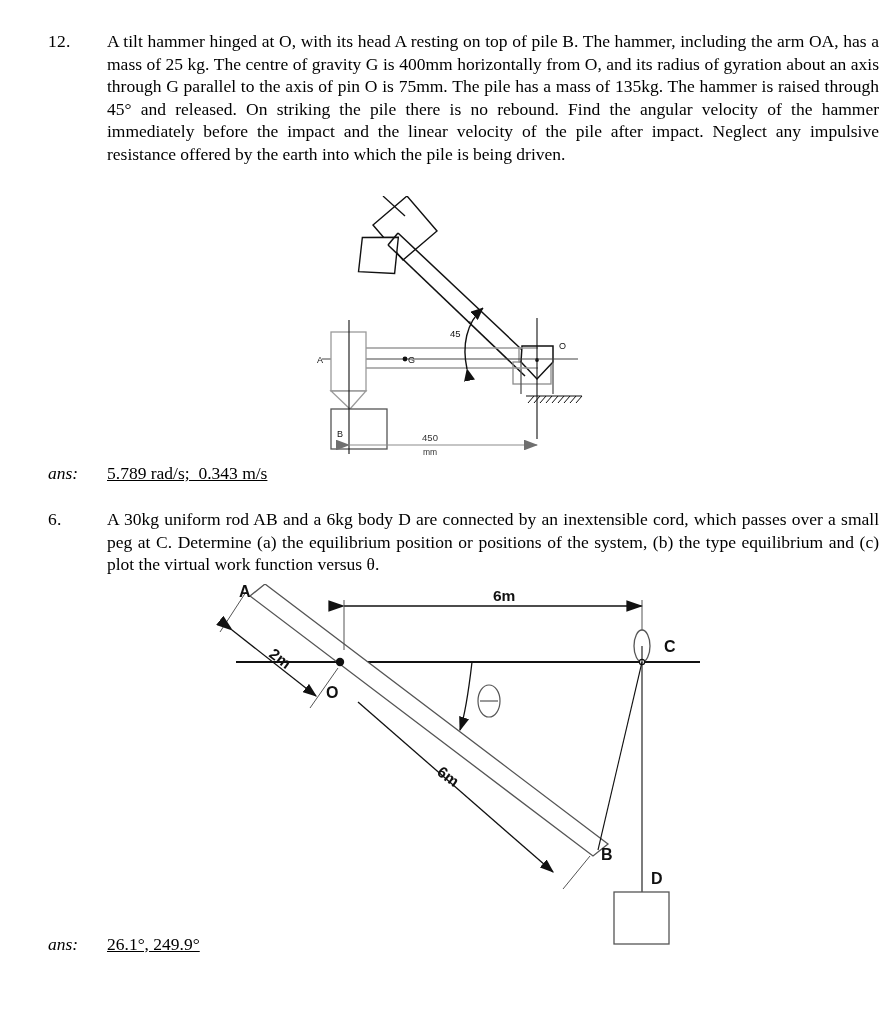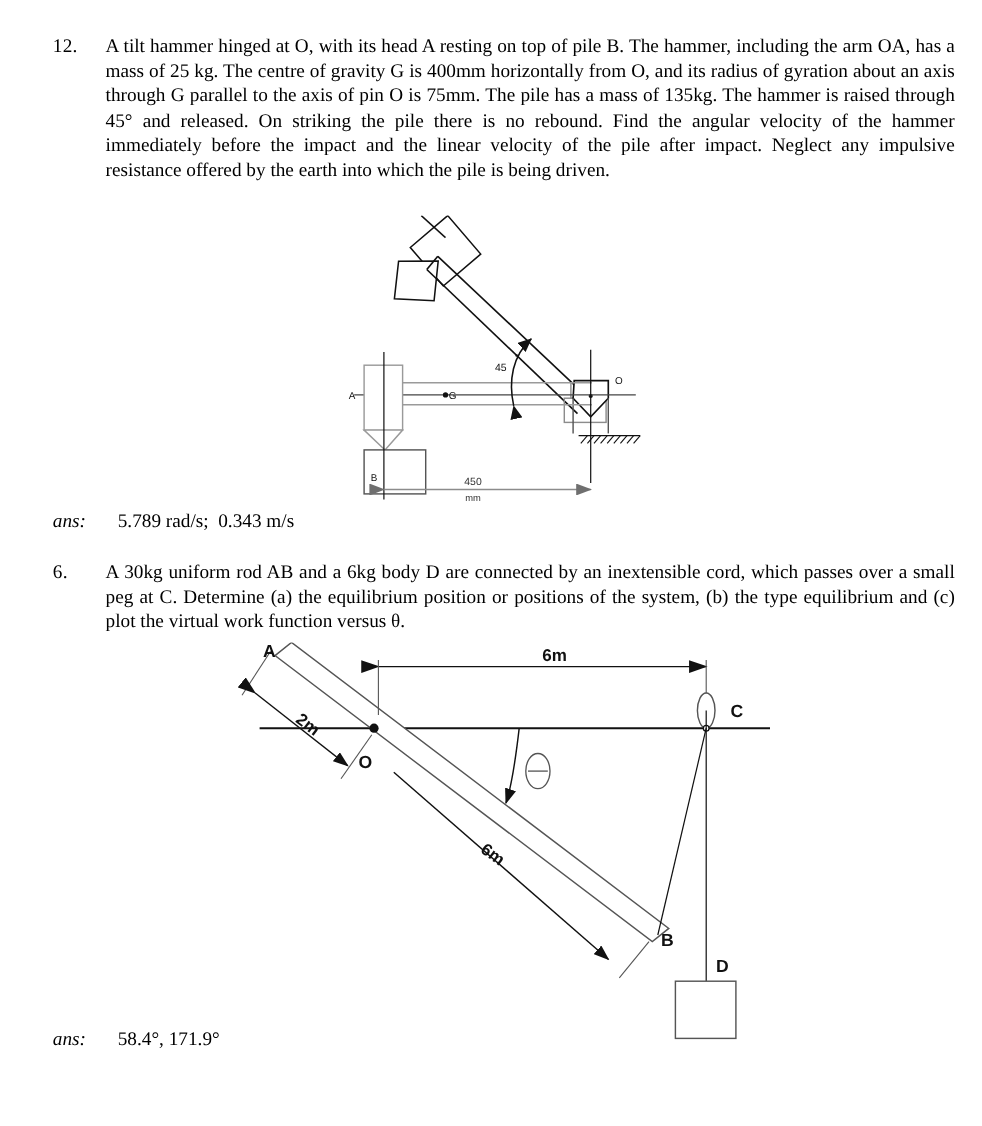--- a/index.html
+++ b/index.html
@@ -31,21 +31,21 @@
   .prob-num {
     position: absolute;
     left: 48px;
     top: 0;
     font-size: 17.5px;
     line-height: 22.5px;
     letter-spacing: .2px;
   }
   .prob-body {
     position: absolute;
-    left: 96px;
+    left: 107px;
     width: 772px;
     top: 0;
     font-size: 17.5px;
     line-height: 22.5px;
     text-align: justify;
     text-justify: inter-word;
     hyphens: none;
   }
   .prob-body p { margin: 0; }
 
@@ -59,20 +59,21 @@
     position: absolute;
     left: 48px;
     top: 0;
     font-style: italic;
   }
   .ans-value {
     position: absolute;
     left: 107px;
     top: 0;
     white-space: pre;
+    text-decoration: underline;
   }
 
   
   .figure {
     position: absolute;
   }
   .figure svg {
     display: block;
   }
 
@@ -260,16 +261,16 @@
       <text class="figcap" x="118" y="114" font-size="16" font-weight="bold" fill="#111">O</text>
 
       <text class="figcap" x="60" y="72" font-size="15.5" font-weight="bold" fill="#111" transform="rotate(37,60,72)">2m</text>
       <text class="figcap" x="228" y="190" font-size="15.5" font-weight="bold" fill="#111" transform="rotate(37,228,190)">6m</text>
       <text class="figcap" x="285" y="17" font-size="15.5" font-weight="bold" fill="#111">6m</text>
     </svg>
   </div>
 
   <div class="ans-row" style="top:933px;">
     <span class="ans-label">ans:</span>
-    <span class="ans-value">58.4°, 171.9°</span>
+    <span class="ans-value">26.1°, 249.9°</span>
   </div>
 
 </div>
 
 </body></html>

